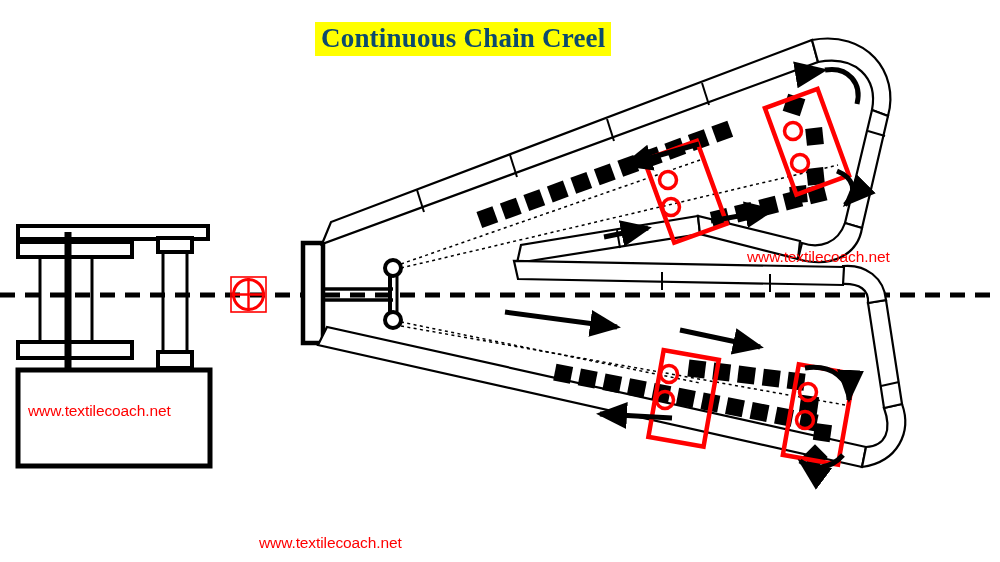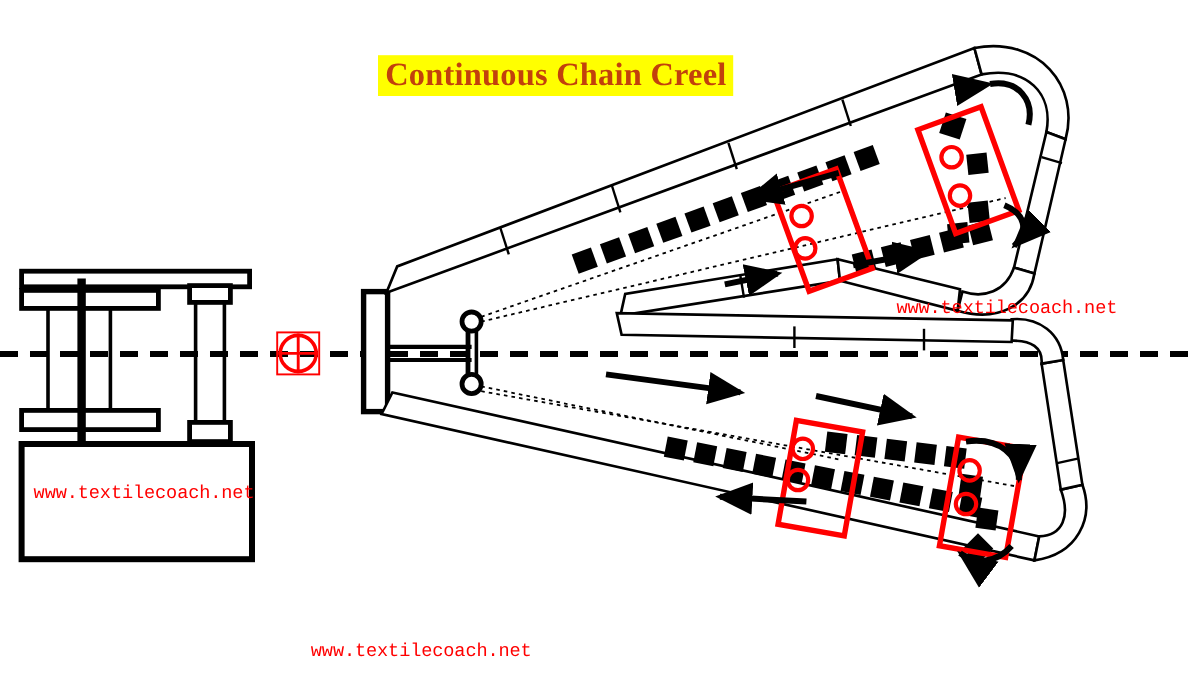--- a/index.html
+++ b/index.html
@@ -13,31 +13,30 @@
 
   .title-wrap{
     position:absolute;left:315px;top:22px;
     line-height:1;
   }
   .title-text{
     display:inline-block;
     font-family:"Liberation Serif", serif;
     font-weight:bold;
     font-size:27px;
-    color:#c2410c;
+    color:#0c4a6e;
     background:#ffff00;
     padding:3px 6px 4px 6px;
     letter-spacing:0.2px;
     white-space:nowrap;
-    margin-top:24px;
   }
   .wm{
     position:absolute;
     color:#ff0000;
-    font-family:Liberation Mono, monospace;
+    font-family:Liberation Sans, sans-serif;
     font-size:15.5px;
     white-space:nowrap;
     letter-spacing:-0.1px;
   }
   #wm-base{left:28px;top:402px;}
   #wm-right{left:747px;top:248px;}
   #wm-bottom{left:259px;top:534px;}
 </style>
 </head>
 <body>

